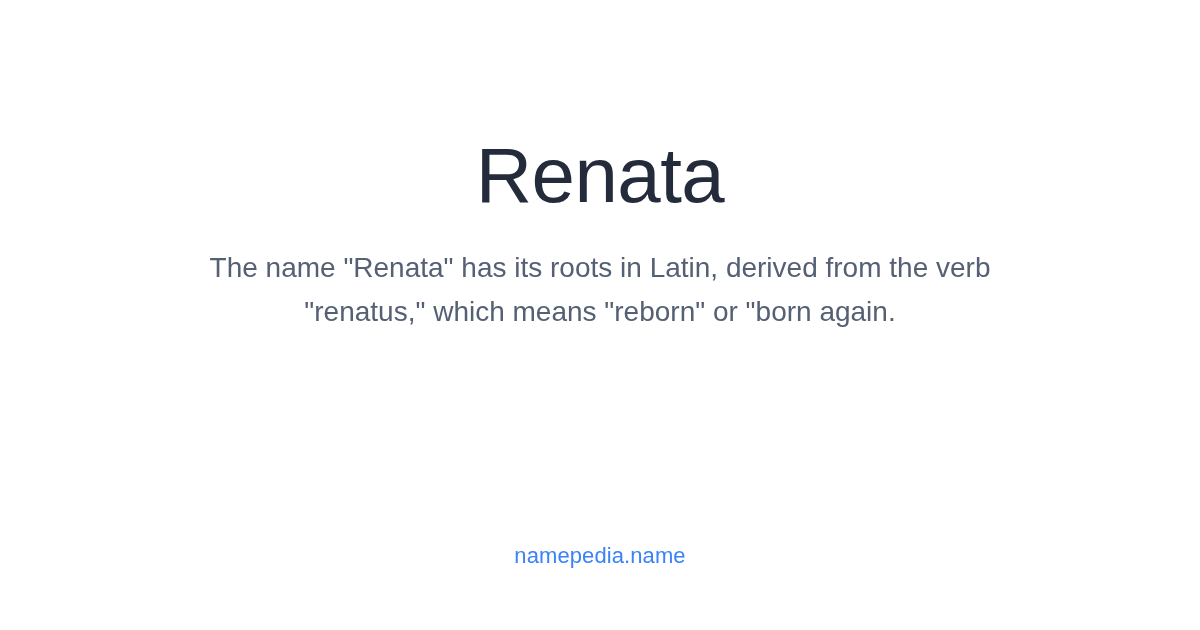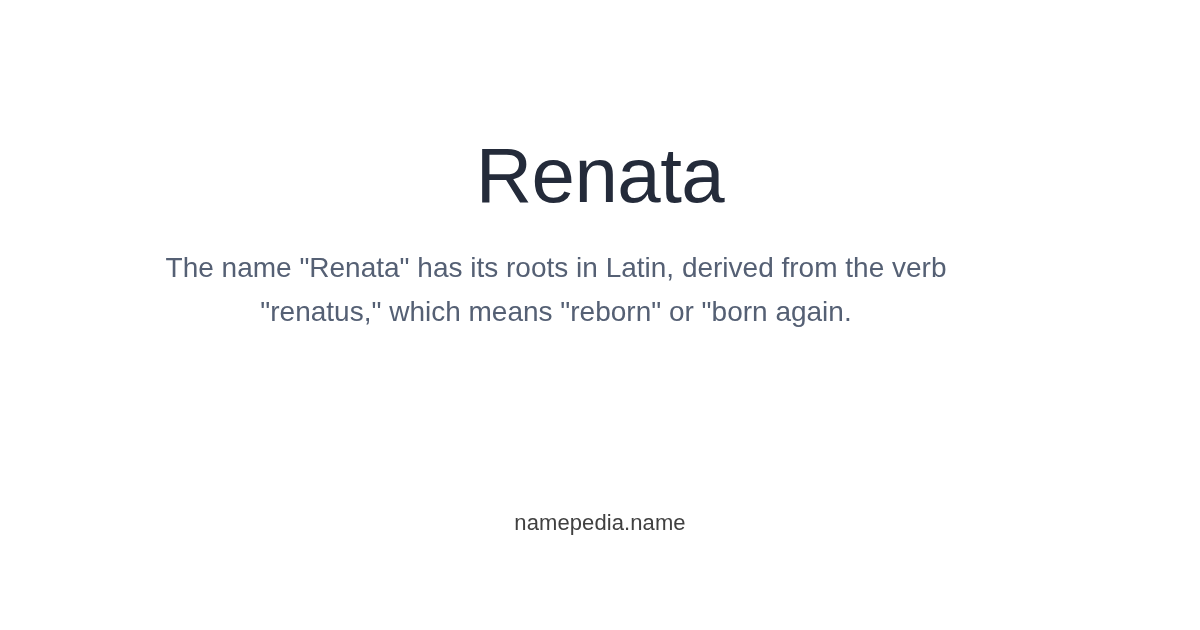--- a/index.html
+++ b/index.html
@@ -30,20 +30,21 @@
 
   
   .content {
     position: absolute;
     top: 0;
     left: 0;
     width: 1200px;
     height: 470px;
     display: flex;
     flex-direction: column;
+    align-items: center;
     justify-content: center;
     box-sizing: border-box;
     padding: 0 110px;
   }
 
   .name-title {
     margin: 0;
     font-size: 78px;
     line-height: 1.0;
     font-weight: 400;
@@ -72,23 +73,24 @@
     width: 1200px;
     display: flex;
     align-items: center;
     justify-content: center;
   }
 
   .site-link {
     font-size: 22px;
     line-height: 30px;
     font-weight: 400;
-    color: #404040;
+    color: #3b82f6;
     text-decoration: none;
     letter-spacing: 0.1px;
+    margin-top: 33px;
   }
 </style>
 </head>
 <body>
 
 <div class="card">
 
   <div class="content">
     <h1 class="name-title">Renata</h1>
 

